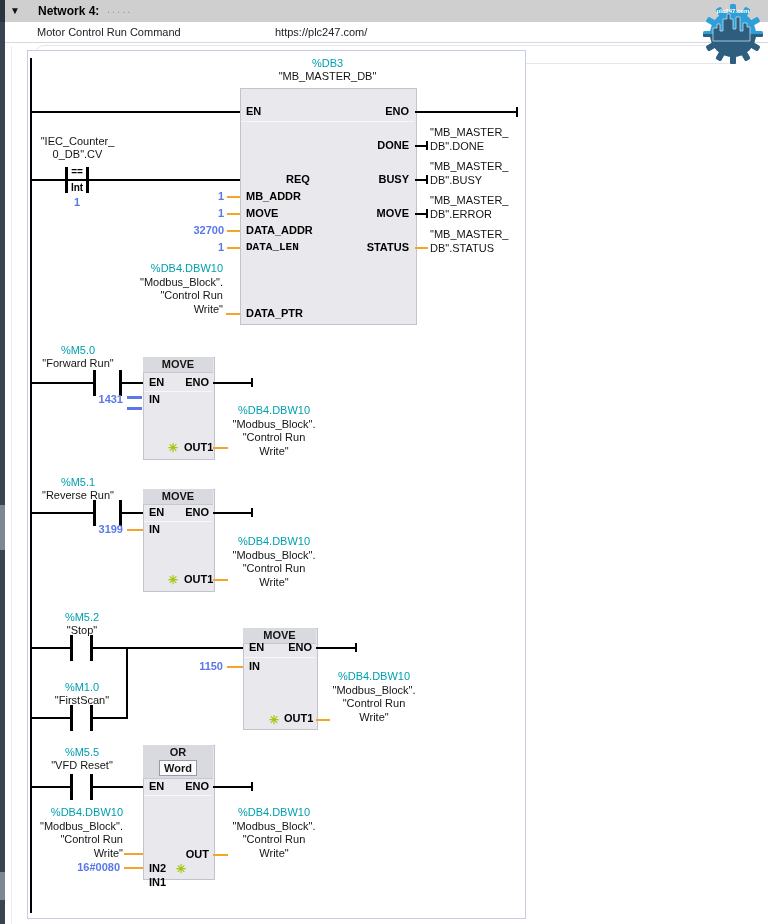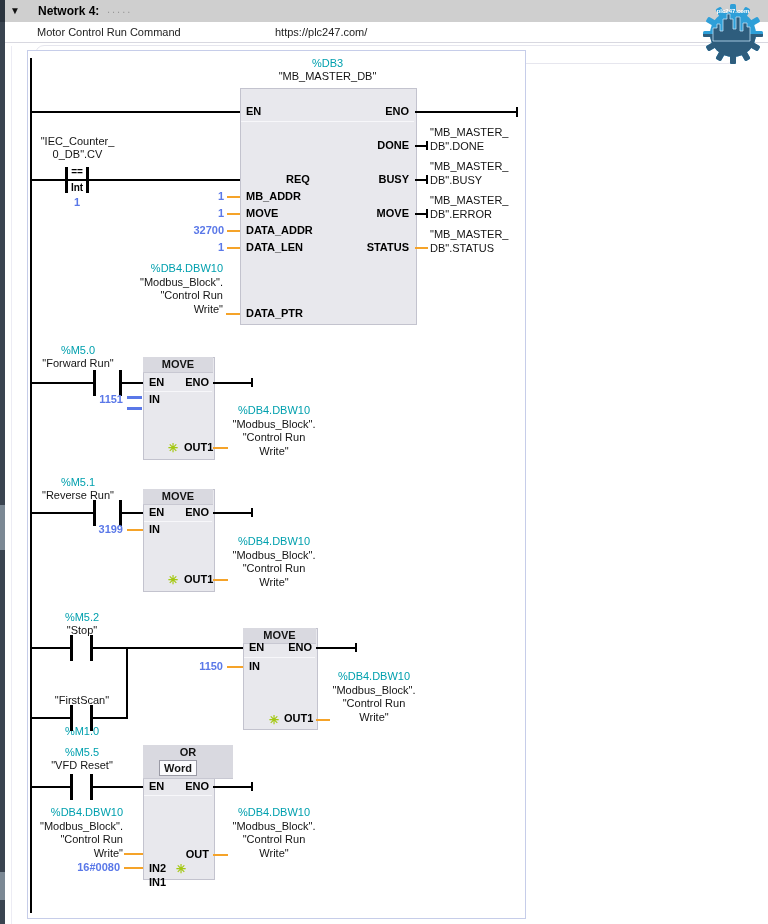--- a/index.html
+++ b/index.html
@@ -113,21 +113,21 @@
   <div class="abs ctr" style="left:30px;top:148px;width:95px;">0_DB".CV</div>
   <div class="abs ctr pin" style="left:62px;top:166px;width:30px;font-size:10px;">==</div>
   <div class="abs ctr pin" style="left:62px;top:182px;width:30px;font-size:10px;">Int</div>
   <div class="abs ctr val" style="left:62px;top:196px;width:30px;">1</div>
 
   <div class="pin" style="left:246px;top:105px;">EN</div>
   <div class="pin" style="left:246px;top:173px;padding-left:40px;">REQ</div>
   <div class="pin" style="left:246px;top:190px;">MB_ADDR</div>
   <div class="pin" style="left:246px;top:207px;">MOVE</div>
   <div class="pin" style="left:246px;top:224px;">DATA_ADDR</div>
-  <div class="pin" style="left:246px;top:241px;">DATA_LEN</div>
+  <div class="pin" style="left:246px;top:241px;font-family:Liberation Mono, monospace;">DATA_LEN</div>
   <div class="pin" style="left:246px;top:307px;">DATA_PTR</div>
 
   <div class="abs rt val" style="left:164px;top:190px;width:60px;">1</div>
   <div class="owire" style="left:227px;top:196px;width:13px;"></div>
   <div class="abs rt val" style="left:164px;top:207px;width:60px;">1</div>
   <div class="owire" style="left:227px;top:213px;width:13px;"></div>
   <div class="abs rt val" style="left:164px;top:224px;width:60px;">32700</div>
   <div class="owire" style="left:227px;top:230px;width:13px;"></div>
   <div class="abs rt val" style="left:164px;top:241px;width:60px;">1</div>
   <div class="owire" style="left:227px;top:247px;width:13px;"></div>
@@ -182,21 +182,21 @@
 
   <div class="blk" style="left:143px;top:357px;width:70px;height:101px;"></div>
   <div class="blkhead" style="left:143px;top:357px;width:70px;height:15px;line-height:15px;">MOVE</div>
   <div class="sep" style="left:144px;top:391px;width:68px;"></div>
   <div class="pin" style="left:149px;top:376px;">EN</div>
   <div class="pin rt" style="left:169px;top:376px;width:40px;">ENO</div>
   <div class="pin" style="left:149px;top:393px;">IN</div>
   <div class="star" style="left:168px;top:441px;">✳</div>
   <div class="pin" style="left:184px;top:441px;">OUT1</div>
 
-  <div class="abs rt val" style="left:63px;top:393px;width:60px;">1151</div>
+  <div class="abs rt val" style="left:63px;top:393px;width:60px;">1431</div>
   <div class="handle" style="left:127px;top:396px;"></div>
   <div class="wire" style="left:213px;top:382px;width:40px;"></div>
   <div class="tick" style="left:251px;top:378px;"></div>
   <div class="owire" style="left:213px;top:447px;width:15px;"></div>
   <div class="abs ctr lh" style="left:228px;top:404px;width:92px;">
     <div class="addr">%DB4.DBW10</div>
     <div>"Modbus_Block".</div>
     <div>"Control Run</div>
     <div>Write"</div>
   </div>
@@ -230,21 +230,21 @@
   </div>
 
   <div class="abs ctr" style="left:44px;top:611px;width:76px;"><span class="addr">%M5.2</span></div>
   <div class="abs ctr lbl" style="left:44px;top:624px;width:76px;">"Stop"</div>
   <div class="wire" style="left:32px;top:647px;width:38px;"></div>
   <div class="bar" style="left:70px;top:635px;"></div>
   <div class="bar" style="left:90px;top:635px;"></div>
   <div class="wire" style="left:93px;top:647px;width:150px;"></div>
   <div class="vwire" style="left:126px;top:647px;height:72px;"></div>
 
-  <div class="abs ctr" style="left:44px;top:681px;width:76px;margin-top:44px;"><span class="addr">%M1.0</span></div>
+  <div class="abs ctr" style="left:44px;top:681px;width:76px;"><span class="addr">%M1.0</span></div>
   <div class="abs ctr lbl" style="left:44px;top:694px;width:76px;">"FirstScan"</div>
   <div class="wire" style="left:32px;top:717px;width:38px;"></div>
   <div class="bar" style="left:70px;top:705px;"></div>
   <div class="bar" style="left:90px;top:705px;"></div>
   <div class="wire" style="left:93px;top:717px;width:35px;"></div>
 
   <div class="blk" style="left:243px;top:628px;width:73px;height:100px;"></div>
   <div class="blkhead" style="left:243px;top:628px;width:73px;height:15px;line-height:15px;">MOVE</div>
   <div class="sep" style="left:244px;top:657px;width:71px;"></div>
   <div class="pin" style="left:249px;top:641px;">EN</div>
@@ -266,21 +266,21 @@
   </div>
 
   <div class="abs ctr" style="left:44px;top:746px;width:76px;"><span class="addr">%M5.5</span></div>
   <div class="abs ctr lbl" style="left:44px;top:759px;width:76px;">"VFD Reset"</div>
   <div class="wire" style="left:32px;top:786px;width:38px;"></div>
   <div class="bar" style="left:70px;top:774px;"></div>
   <div class="bar" style="left:90px;top:774px;"></div>
   <div class="wire" style="left:93px;top:786px;width:50px;"></div>
 
   <div class="blk" style="left:143px;top:745px;width:70px;height:133px;"></div>
-  <div class="blkhead" style="left:143px;top:745px;width:90px;height:33px;line-height:15px;">OR</div>
+  <div class="blkhead" style="left:143px;top:745px;width:70px;height:33px;line-height:15px;">OR</div>
   <div class="wordbox" style="left:159px;top:760px;min-width:30px;">Word</div>
   <div class="sep" style="left:144px;top:795px;width:68px;"></div>
   <div class="pin" style="left:149px;top:780px;">EN</div>
   <div class="pin rt" style="left:169px;top:780px;width:40px;">ENO</div>
   <div class="pin" style="left:149px;top:876px;">IN1</div>
   <div class="pin" style="left:149px;top:862px;">IN2</div>
   <div class="star" style="left:176px;top:862px;">✳</div>
   <div class="pin rt" style="left:169px;top:848px;width:40px;">OUT</div>
 
   <div class="wire" style="left:213px;top:786px;width:40px;"></div>

